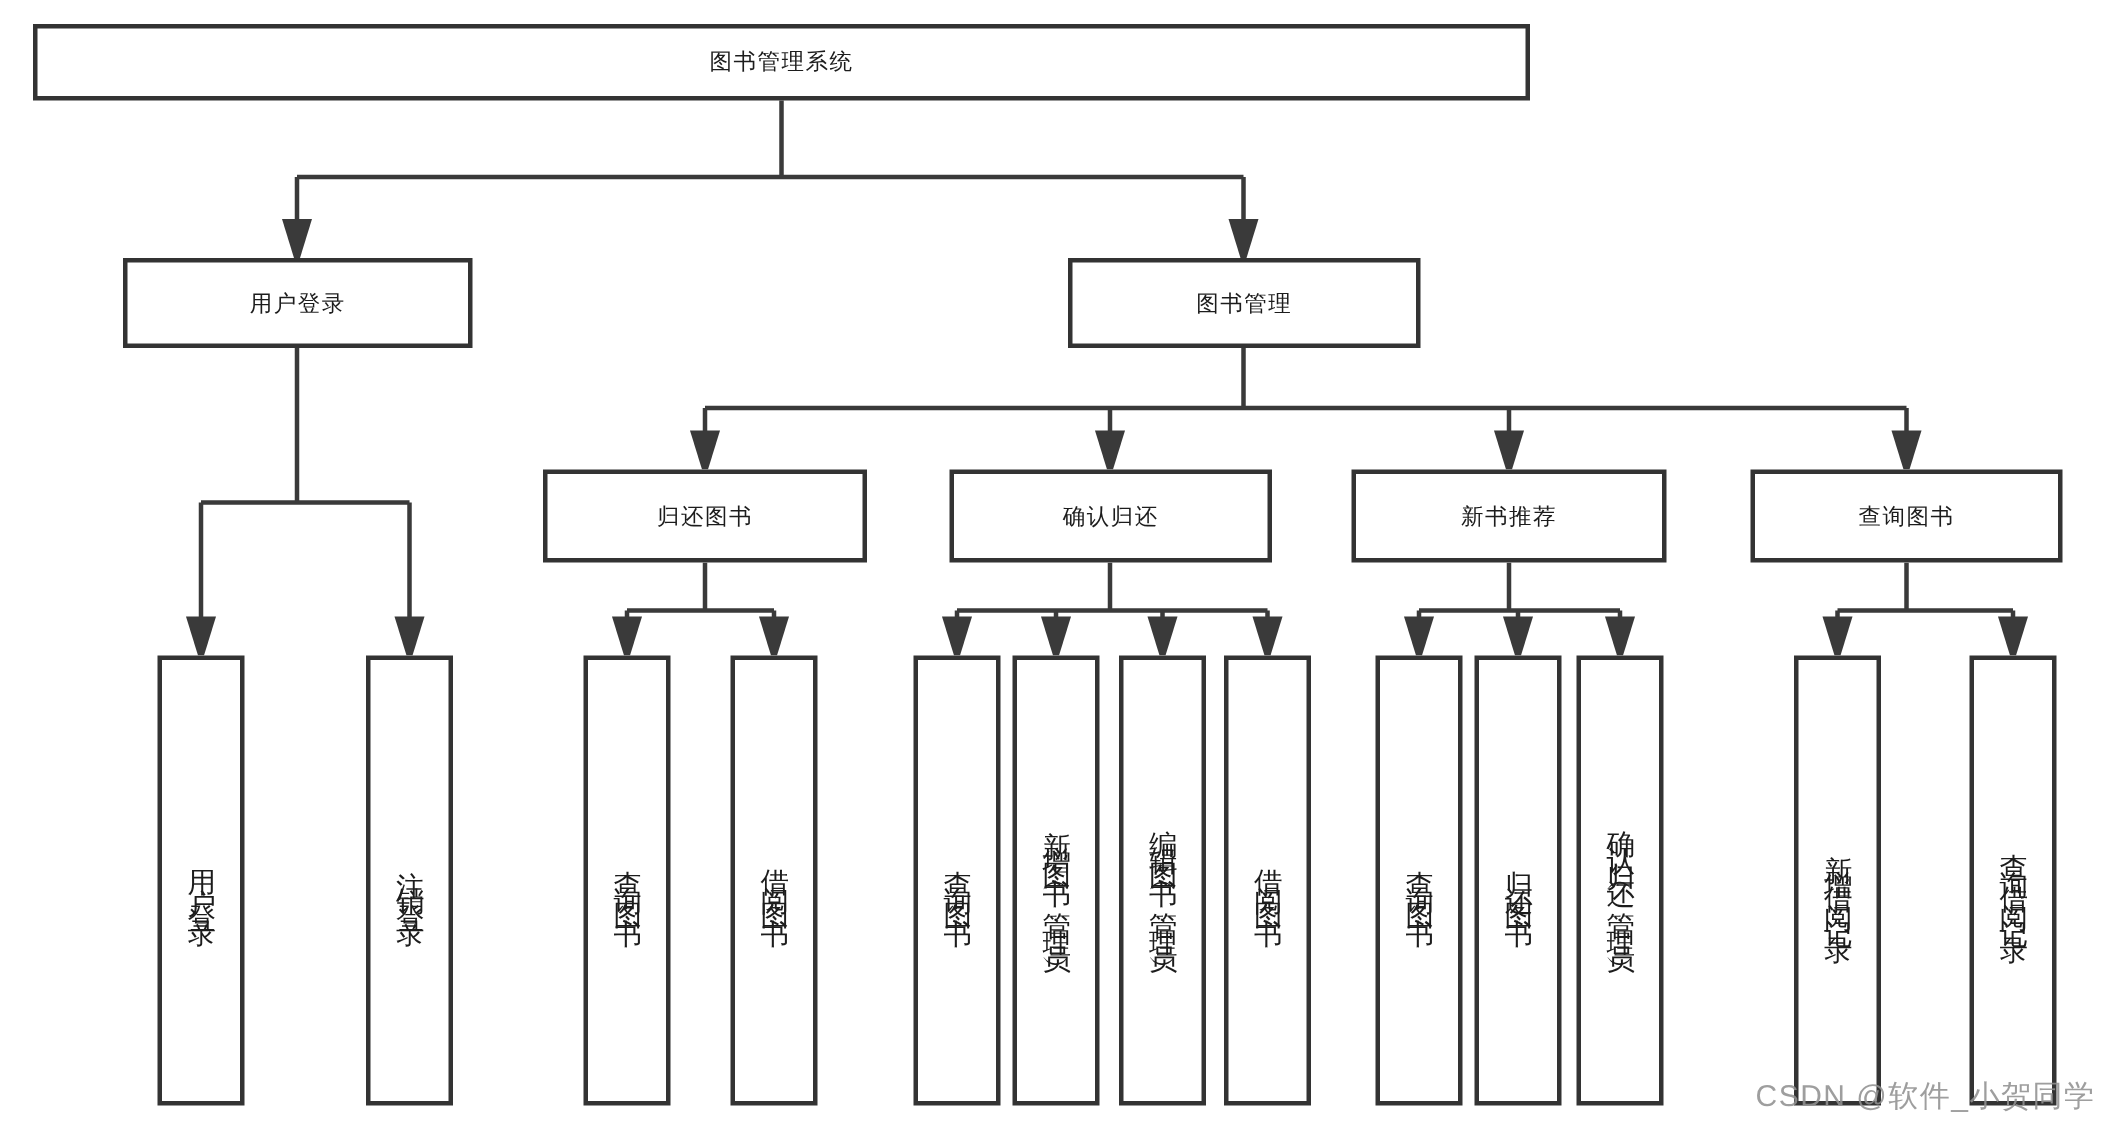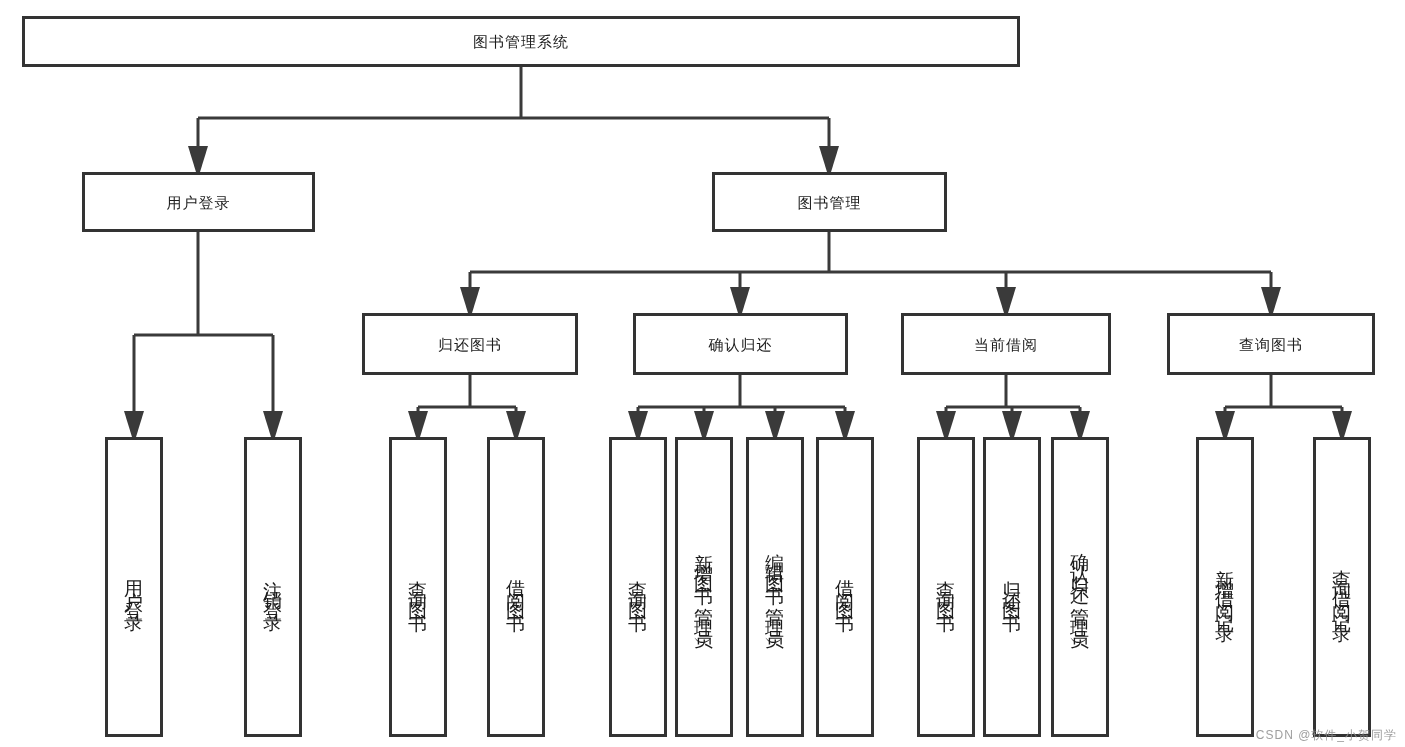--- a/index.html
+++ b/index.html
@@ -41,21 +41,21 @@
     font-size: 19px;
     width: 58px;
     top: 437px;
     height: 300px;
   }
   .watermark {
     position: absolute;
     right: 8px;
     bottom: 3px;
     z-index: 2;
-    font-size: 12px;
+    font-size: 20px;
     color: rgba(145, 145, 145, 0.88);
     letter-spacing: 1px;
     white-space: nowrap;
   }
 </style>
 </head>
 <body>
 
 <div class="stage">
 
@@ -96,21 +96,21 @@
       </g>
   </svg>
 
   <div class="box hnode" style="left:22px; top:16px; width:998px; height:51px;">图书管理系统</div>
 
   <div class="box hnode" style="left:82px; top:172px; width:233px; height:60px;">用户登录</div>
   <div class="box hnode" style="left:712px; top:172px; width:235px; height:60px;text-align:right;">图书管理</div>
 
   <div class="box hnode" style="left:362px; top:313px; width:216px; height:62px;">归还图书</div>
   <div class="box hnode" style="left:633px; top:313px; width:215px; height:62px;">确认归还</div>
-  <div class="box hnode" style="left:901px; top:313px; width:210px; height:62px;">当前借阅</div>
+  <div class="box hnode" style="left:901px; top:313px; width:210px; height:62px;">新书推荐</div>
   <div class="box hnode" style="left:1167px; top:313px; width:208px; height:62px;">查询图书</div>
 
   <div class="box vnode" style="left:105px;">用户登录</div>
   <div class="box vnode" style="left:244px;">注销登录</div>
 
   <div class="box vnode" style="left:389px;">查询图书</div>
   <div class="box vnode" style="left:487px;">借阅图书</div>
 
   <div class="box vnode" style="left:609px;">查询图书</div>
   <div class="box vnode" style="left:675px;">新增图书（管理员）</div>

